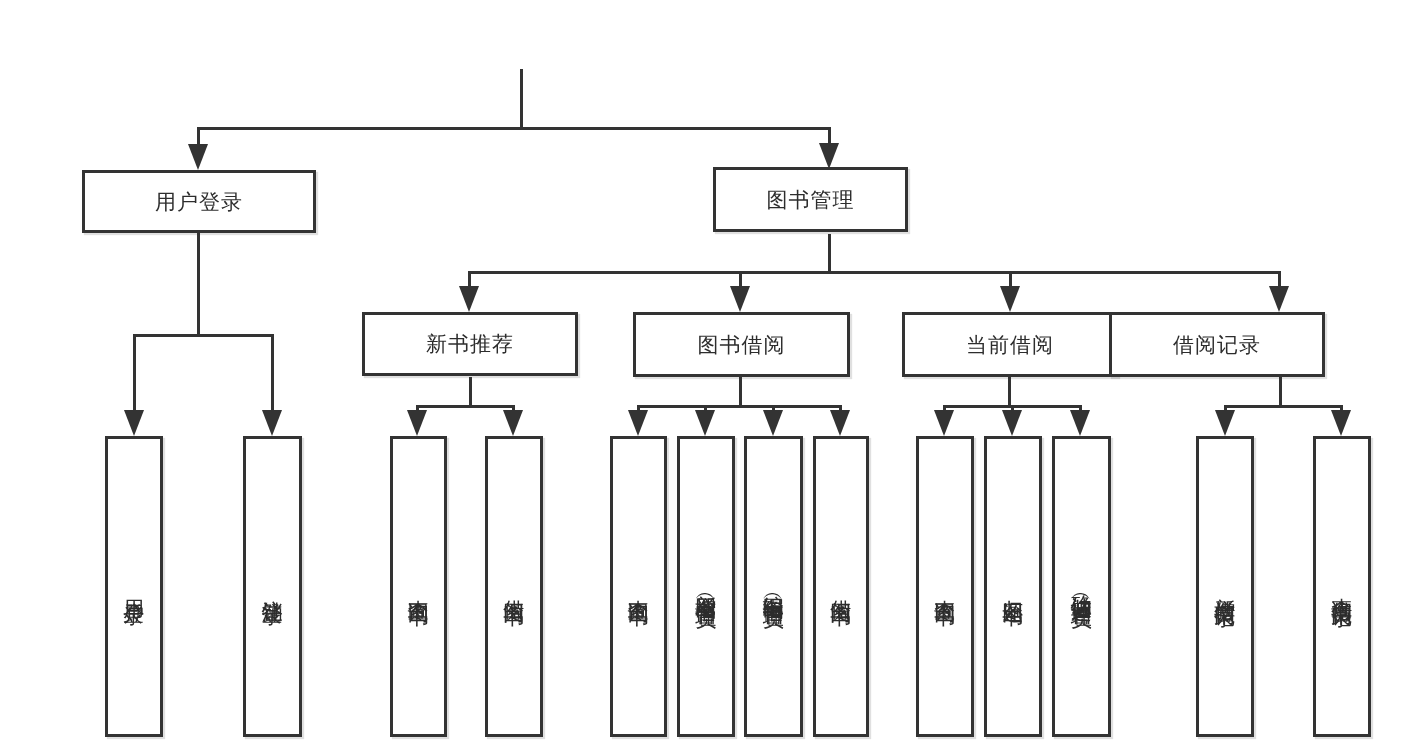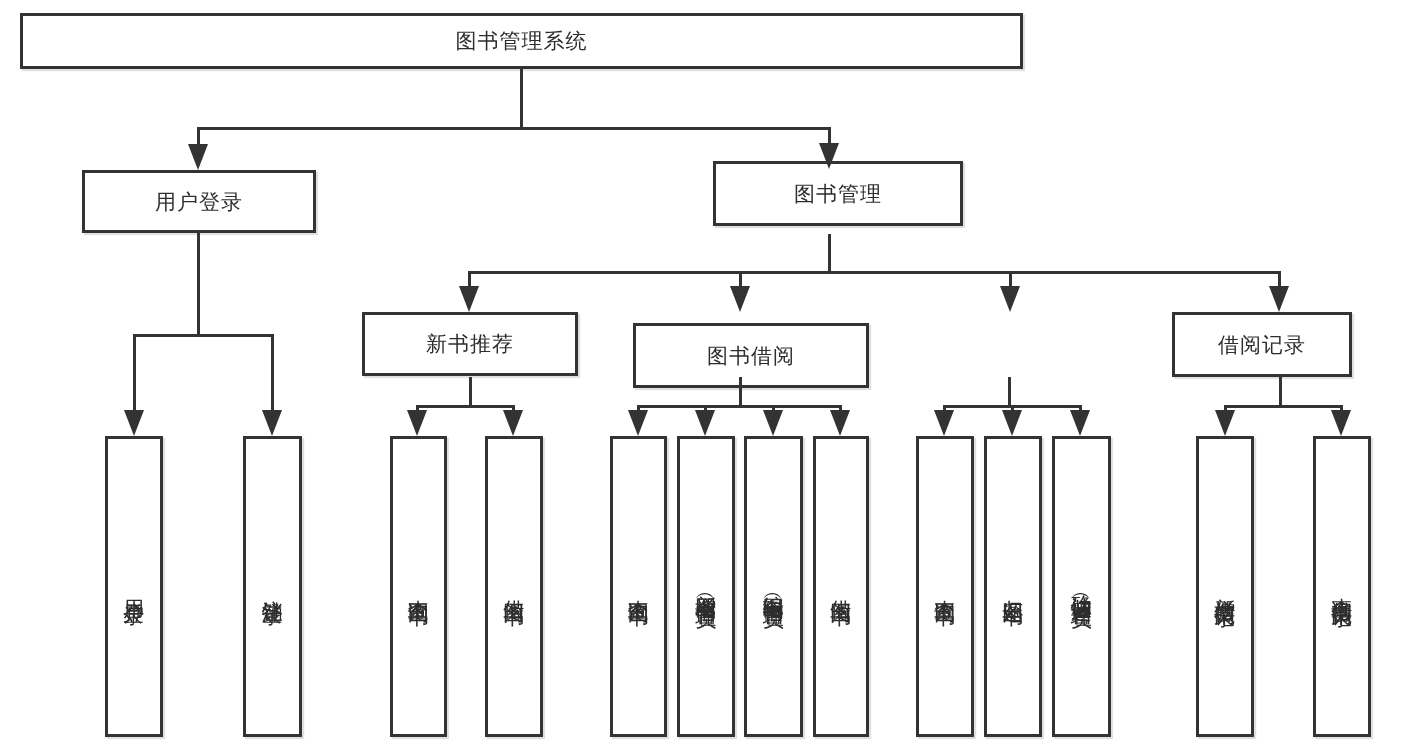--- a/index.html
+++ b/index.html
@@ -57,38 +57,38 @@
     letter-spacing:1px;
     z-index:10;
     white-space:nowrap;
   }
 </style>
 </head>
 <body>
 
 <div class="canvas">
 
-  <div class="box" style="left:20px;top:13px;width:1003px;height:56px;">
-    <span>图书管理系统</span>
-  </div>
 
   <div class="box" style="left:82px;top:170px;width:234px;height:63px;">
     <span>用户登录</span>
   </div>
-  <div class="box" style="left:713px;top:161px;width:250px;height:65px;align-items:center;">
+  <div class="box" style="left:713px;top:167px;width:195px;height:65px;align-items:center;">
     <span>图书管理</span>
   </div>
 
   <div class="box" style="left:362px;top:312px;width:216px;height:64px;">
     <span>新书推荐</span>
   </div>
-  <div class="box" style="left:633px;top:312px;width:236px;height:65px;margin-top:11px;">
+  <div class="box" style="left:633px;top:312px;width:217px;height:65px;">
     <span>图书借阅</span>
   </div>
-  <div class="box" style="left:1172px;top:312px;width:180px;height:65px;">
+  <div class="box" style="left:902px;top:312px;width:216px;height:65px;">
+    <span>当前借阅</span>
+  </div>
+  <div class="box" style="left:1109px;top:312px;width:216px;height:65px;">
     <span>借阅记录</span>
   </div>
 
   <div class="box vbox" style="left:105px;top:436px;width:58px;height:301px;">
     <span class="vtext">用户登录</span>
   </div>
   <div class="box vbox" style="left:243px;top:436px;width:59px;height:301px;">
     <span class="vtext">注销登录</span>
   </div>
 

